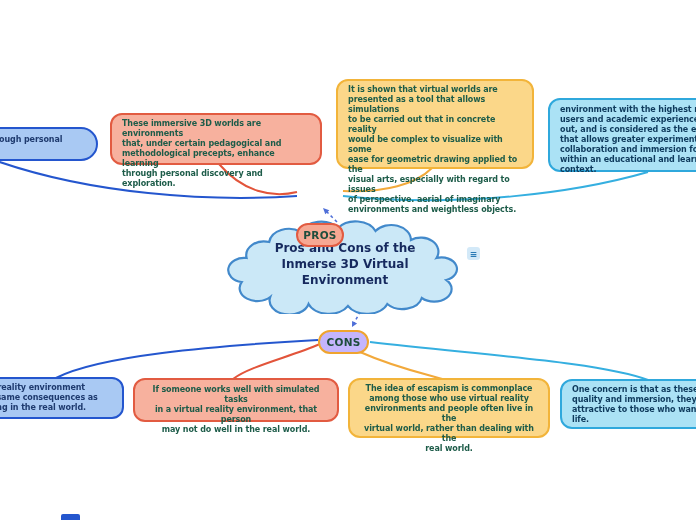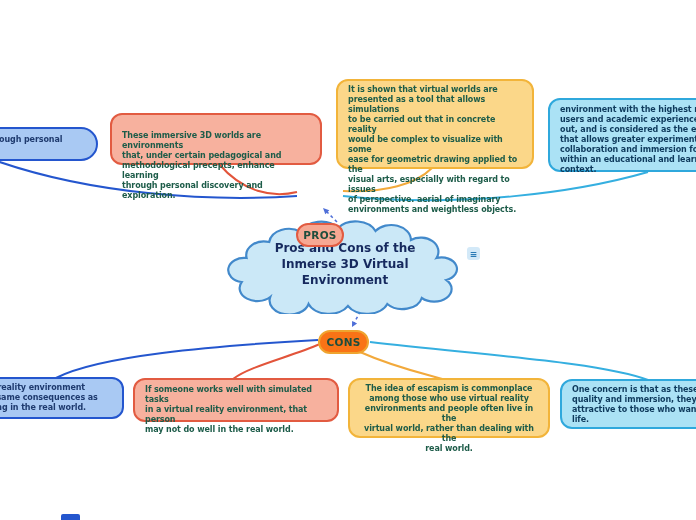--- a/index.html
+++ b/index.html
@@ -22,38 +22,38 @@
     padding:5px 10px;
     font-weight:bold;font-size:8px;line-height:10px;letter-spacing:-0.1px;
     white-space:pre-line;
   }
   .bubble.blue{background:#A9C9F3;border-color:#2456CE;color:#1e3a6e;}
   .bubble.salmon{background:#F7B19E;border-color:#E25B41;color:#1d5c49;}
   .bubble.yellow{background:#FBD789;border-color:#F2B43A;color:#1d5c49;}
   .bubble.cyan{background:#ABE2F5;border-color:#2FA8DC;color:#0e3a5c;}
 
   #note-p0{left:-148px;top:127px;width:246px;height:34px;border-radius:17px;padding-top:6px;}
-  #note-p1{left:110px;top:113px;width:212px;height:52px;padding-top:16px;}
+  #note-p1{left:110px;top:113px;width:212px;height:52px;padding-top:4px;}
   #note-p2{left:336px;top:79px;width:198px;height:90px;padding-top:4px;}
   #note-p3{left:548px;top:98px;width:216px;height:74px;padding-top:5px;}
   #note-c0{left:-98px;top:377px;width:222px;height:42px;padding-top:4px;}
-  #note-c1{left:133px;top:378px;width:206px;height:44px;padding-top:5px;}
+  #note-c1{left:133px;top:378px;width:206px;height:44px;padding-top:5px;text-align:center;}
   #note-c2{left:348px;top:378px;width:202px;height:60px;padding-top:4px;text-align:center;}
   #note-c3{left:560px;top:379px;width:214px;height:50px;padding-top:4px;}
 
   .branch-node{
     position:absolute;z-index:3;box-sizing:border-box;
     border:2px solid;border-radius:12px;
     display:flex;align-items:center;justify-content:center;
     font-weight:bold;font-size:10.5px;letter-spacing:0.3px;
   }
   #pros-node{left:296px;top:186px;width:48px;height:24px;
     background:#F6A893;border-color:#E25B41;color:#1e4d3c;margin-top:37px;}
   #cons-node{left:318px;top:330px;width:51px;height:24px;
-    background:#f97316;border-color:#EFA42F;color:#1e4d3c;}
+    background:#c4b5fd;border-color:#EFA42F;color:#1e4d3c;}
 
   #cloud-wrap{position:absolute;left:222px;top:214px;width:246px;height:100px;z-index:2;}
   #cloud-wrap svg{position:absolute;left:0;top:0;width:100%;height:100%;}
   #cloud-title{
     position:absolute;left:0;top:0;width:100%;height:100%;
     display:flex;align-items:center;justify-content:center;text-align:center;
     font-weight:bold;font-size:12px;line-height:16px;color:#16295e;
     white-space:pre-line;z-index:3;
   }
   #notes-icon{

